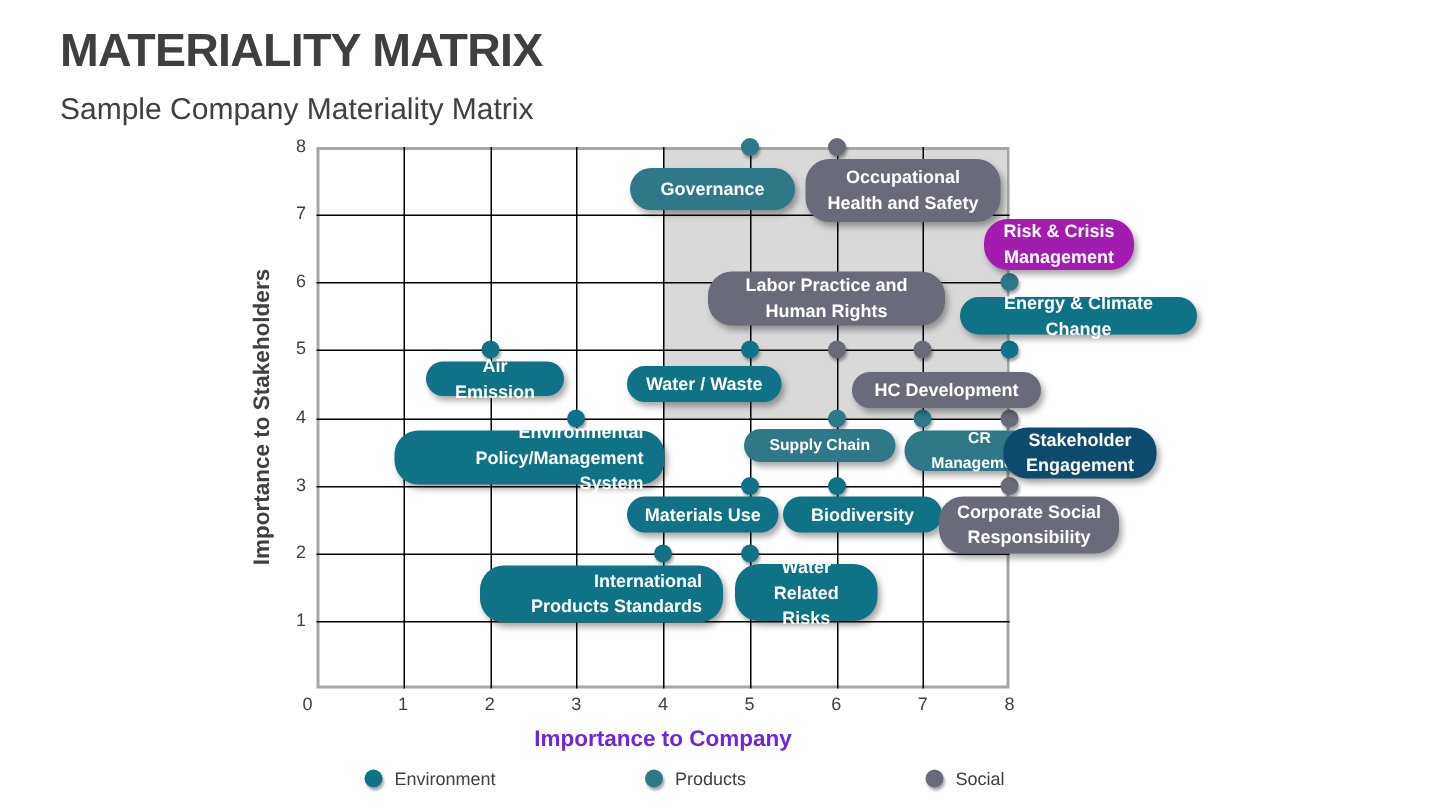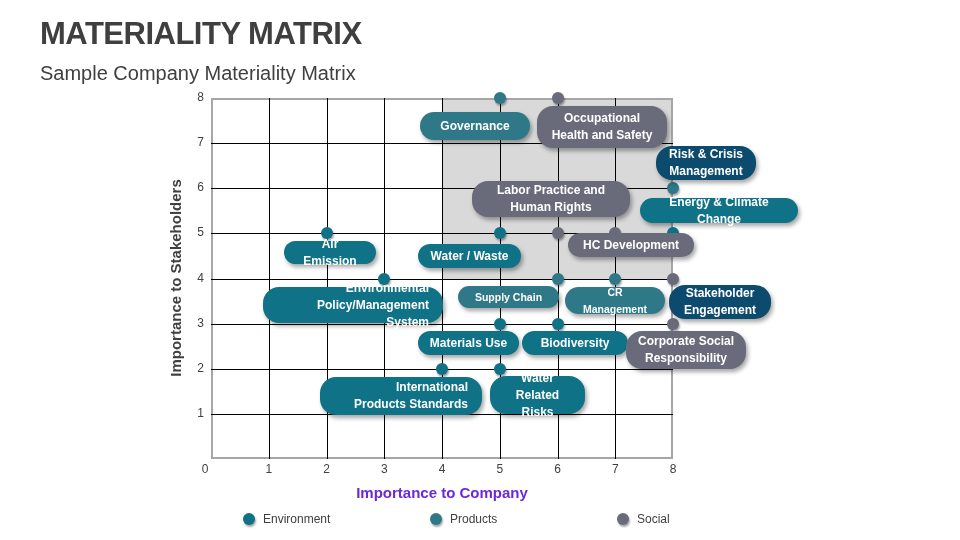--- a/index.html
+++ b/index.html
@@ -38,21 +38,21 @@
     .dot {
       position: absolute; width: 12px; height: 12px; border-radius: 50%;
       transform: translate(-50%, -50%); box-shadow: 1px 2px 2px rgba(0,0,0,0.35); z-index: 3;
     }
     .pill {
       position: absolute; color: #fff; font-weight: bold; font-size: 12px; line-height: 17px;
       border-radius: 16px; box-shadow: 2px 3px 4px rgba(0,0,0,0.35);
       display: flex; align-items: center; justify-content: center; text-align: center;
       box-sizing: border-box; padding: 0 10px; z-index: 4; white-space: pre-line;
     }
-    .pill.small { font-size: 10.5px; }
+    .pill.small { font-size: 10.5px; margin-left: 38px; }
     .pill.right { justify-content: flex-end; text-align: right; padding-right: 14px; padding-left: 20px; }
     .legend { position: absolute; top: 512px; display: flex; align-items: center; gap: 8px; font-size: 12px; color: #404040; }
     .legend-dot { width: 12px; height: 12px; border-radius: 50%; box-shadow: 1px 2px 2px rgba(0,0,0,0.35); }
   </style>
 </head>
 <body>
 
 <div class="title">MATERIALITY MATRIX</div>
 <div class="subtitle">Sample Company Materiality Matrix</div>
 
@@ -120,28 +120,28 @@
 <div class="dot" style="left: 557.5px; top: 278.5px; background: rgb(47, 120, 136);"></div>
 <div class="dot" style="left: 615.25px; top: 278.5px; background: rgb(47, 120, 136);"></div>
 <div class="dot" style="left: 557.5px; top: 98px; background: rgb(106, 107, 122);"></div>
 <div class="dot" style="left: 557.5px; top: 233.375px; background: rgb(106, 107, 122);"></div>
 <div class="dot" style="left: 615.25px; top: 233.375px; background: rgb(106, 107, 122);"></div>
 <div class="dot" style="left: 673px; top: 278.5px; background: rgb(106, 107, 122);"></div>
 <div class="dot" style="left: 673px; top: 323.625px; background: rgb(106, 107, 122);"></div>
 <div class="pill" style="left: 420px; top: 112px; width: 110px; height: 28px; background: rgb(47, 120, 136);">Governance</div>
 <div class="pill" style="left: 537px; top: 106px; width: 130px; height: 42px; background: rgb(106, 107, 122);">Occupational
 Health and Safety</div>
-<div class="pill" style="left: 656px; top: 146px; width: 100px; height: 34px; background: #0c4a6e;">Risk &amp; Crisis
+<div class="pill" style="left: 656px; top: 146px; width: 100px; height: 34px; background: #a21caf;">Risk &amp; Crisis
 Management</div>
 <div class="pill" style="left: 472px; top: 181px; width: 158px; height: 36px; background: rgb(106, 107, 122);">Labor Practice and
 Human Rights</div>
 <div class="pill" style="left: 640px; top: 198px; width: 158px; height: 25px; background: rgb(15, 114, 134);">Energy &amp; Climate Change</div>
 <div class="pill" style="left: 284px; top: 241px; width: 92px; height: 23px; background: rgb(15, 114, 134);">Air Emission</div>
 <div class="pill" style="left: 418px; top: 244px; width: 103px; height: 24px; background: rgb(15, 114, 134);">Water / Waste</div>
-<div class="pill" style="left: 568px; top: 233px; width: 126px; height: 24px; background: rgb(106, 107, 122);">HC Development</div>
+<div class="pill" style="left: 568px; top: 248px; width: 126px; height: 24px; background: rgb(106, 107, 122);">HC Development</div>
 <div class="pill right" style="left: 263px; top: 287px; width: 180px; height: 36px; background: rgb(15, 114, 134);">Environmental
 Policy/Management System</div>
 <div class="pill small" style="left: 458px; top: 286px; width: 101px; height: 22px; background: rgb(47, 120, 136);">Supply Chain</div>
 <div class="pill small" style="left: 565px; top: 287px; width: 100px; height: 27px; background: rgb(47, 120, 136);">CR Management</div>
 <div class="pill" style="left: 669px; top: 285px; width: 102px; height: 34px; background: #0c4a6e;">Stakeholder
 Engagement</div>
 <div class="pill" style="left: 418px; top: 331px; width: 101px; height: 24px; background: rgb(15, 114, 134);">Materials Use</div>
 <div class="pill" style="left: 522px; top: 331px; width: 106px; height: 24px; background: rgb(15, 114, 134);">Biodiversity</div>
 <div class="pill" style="left: 626px; top: 331px; width: 120px; height: 38px; background: rgb(106, 107, 122);">Corporate Social
 Responsibility</div>

